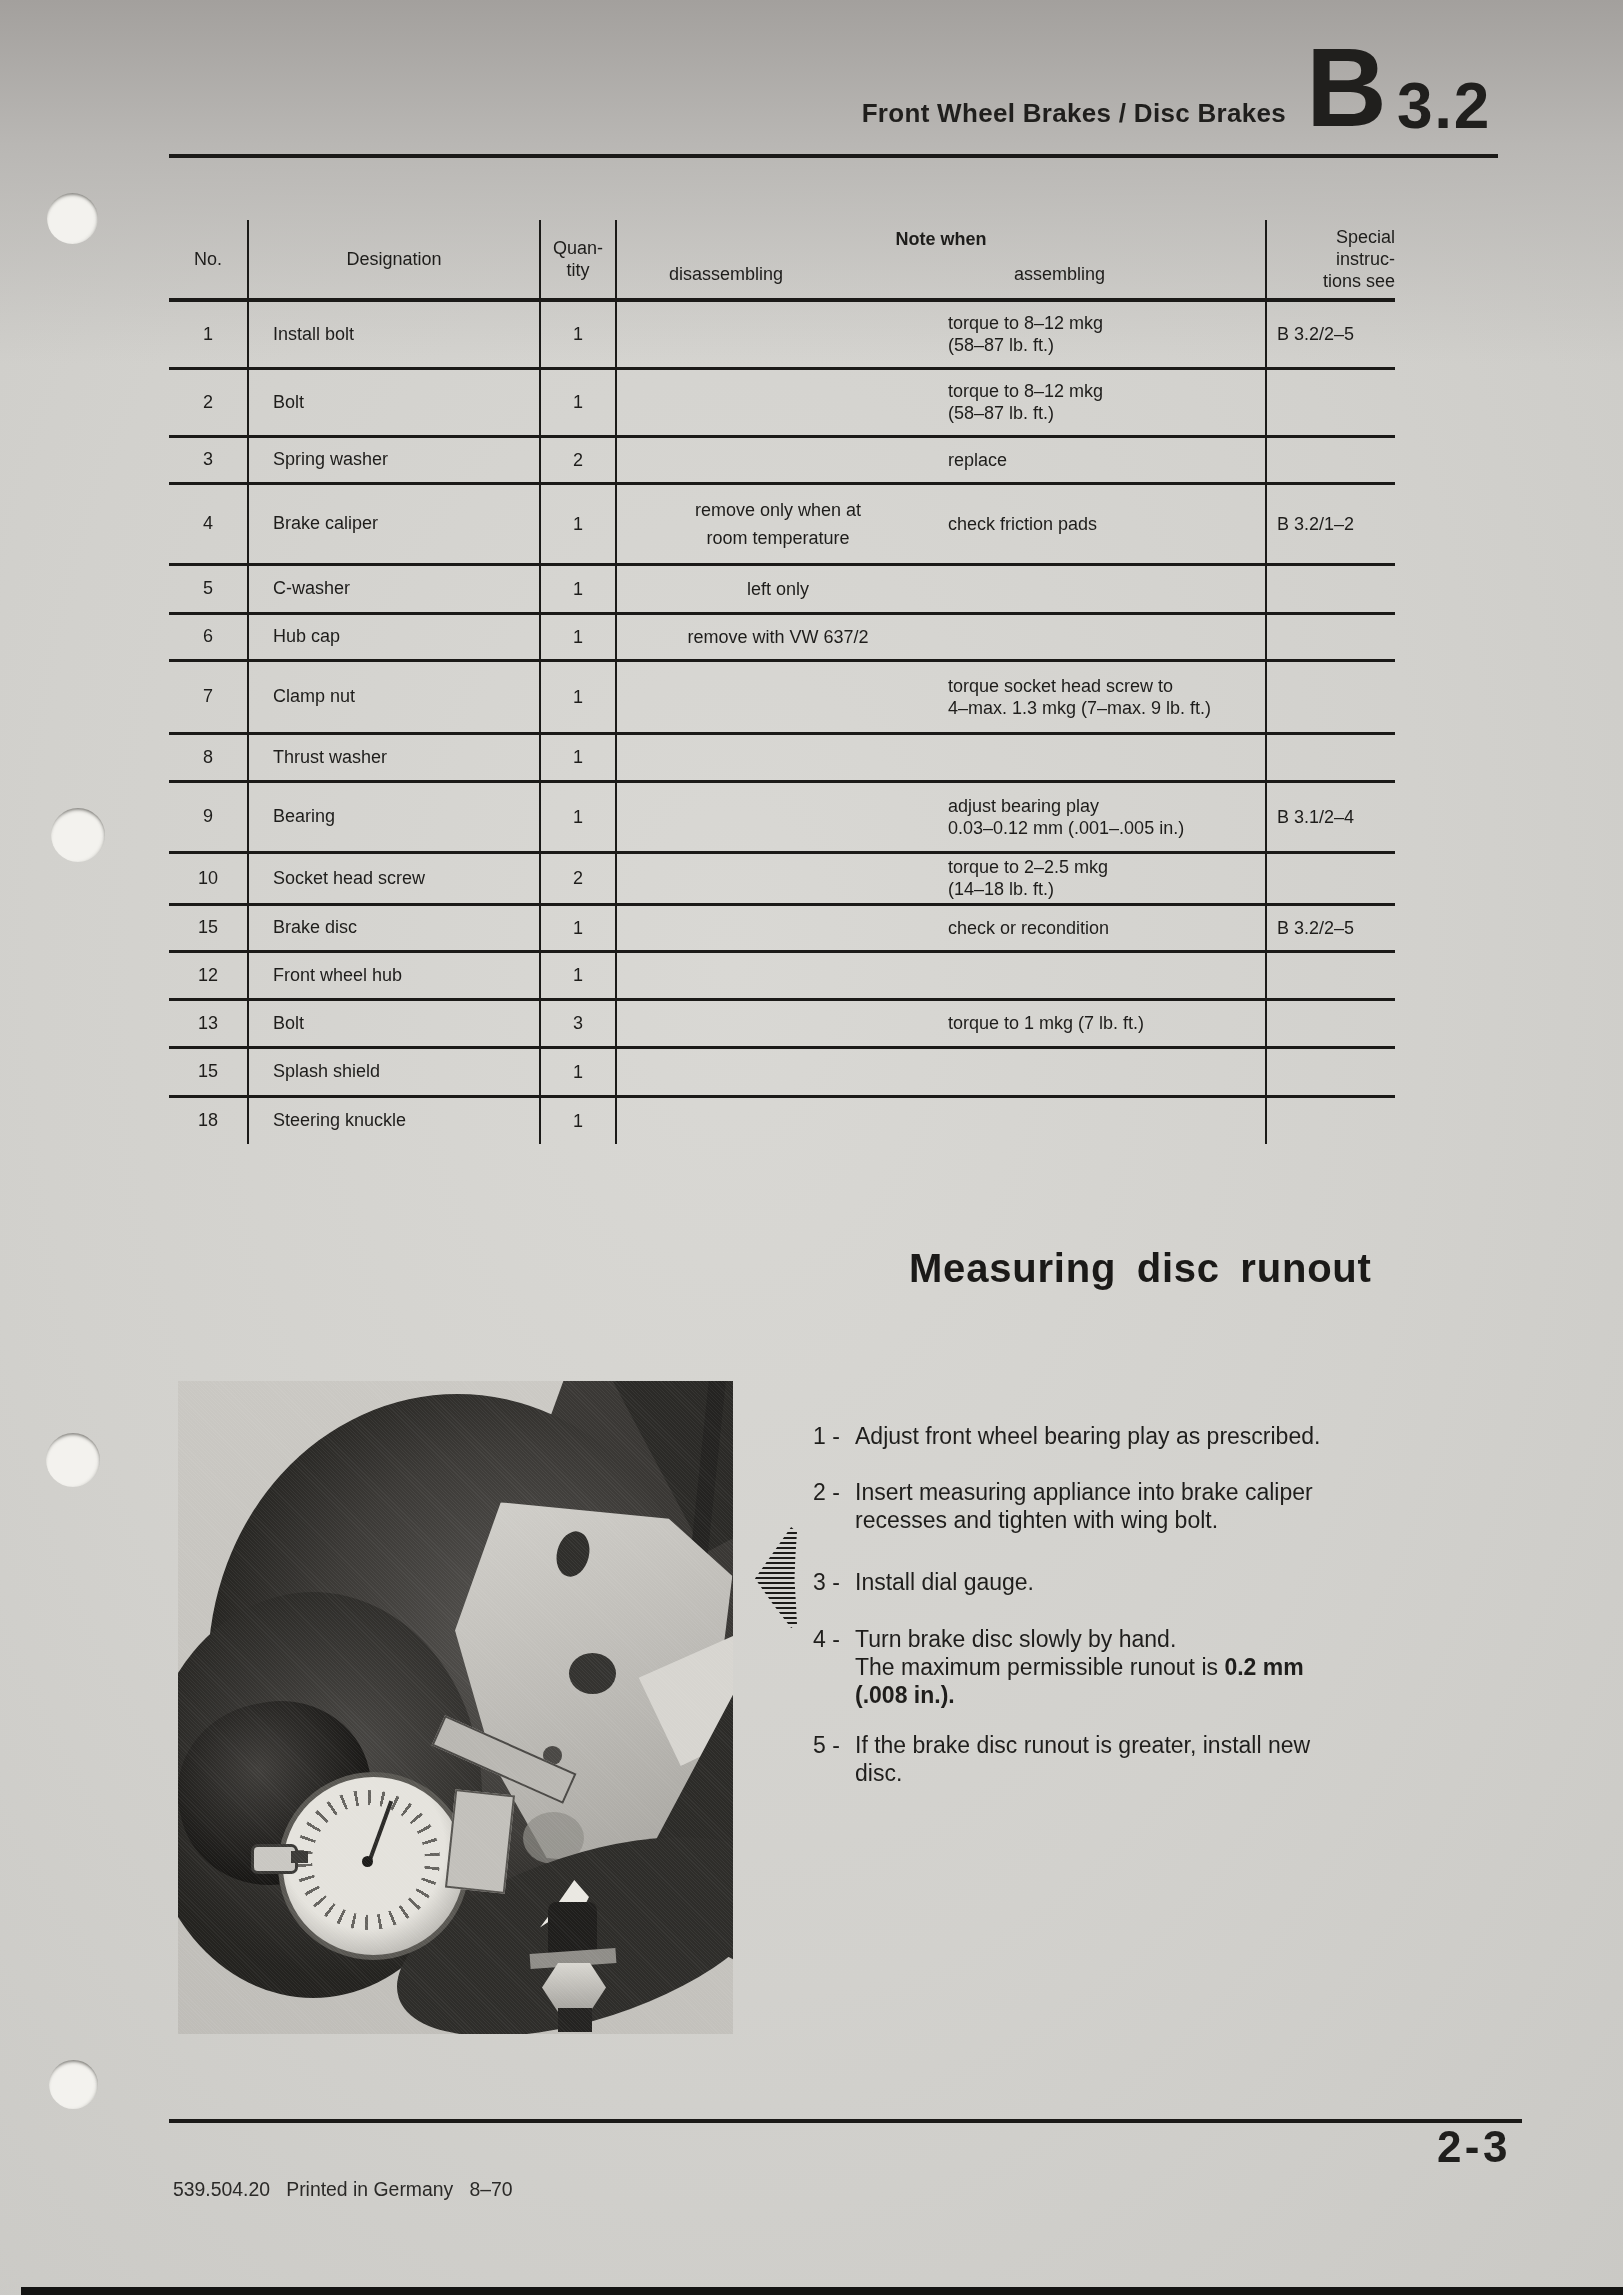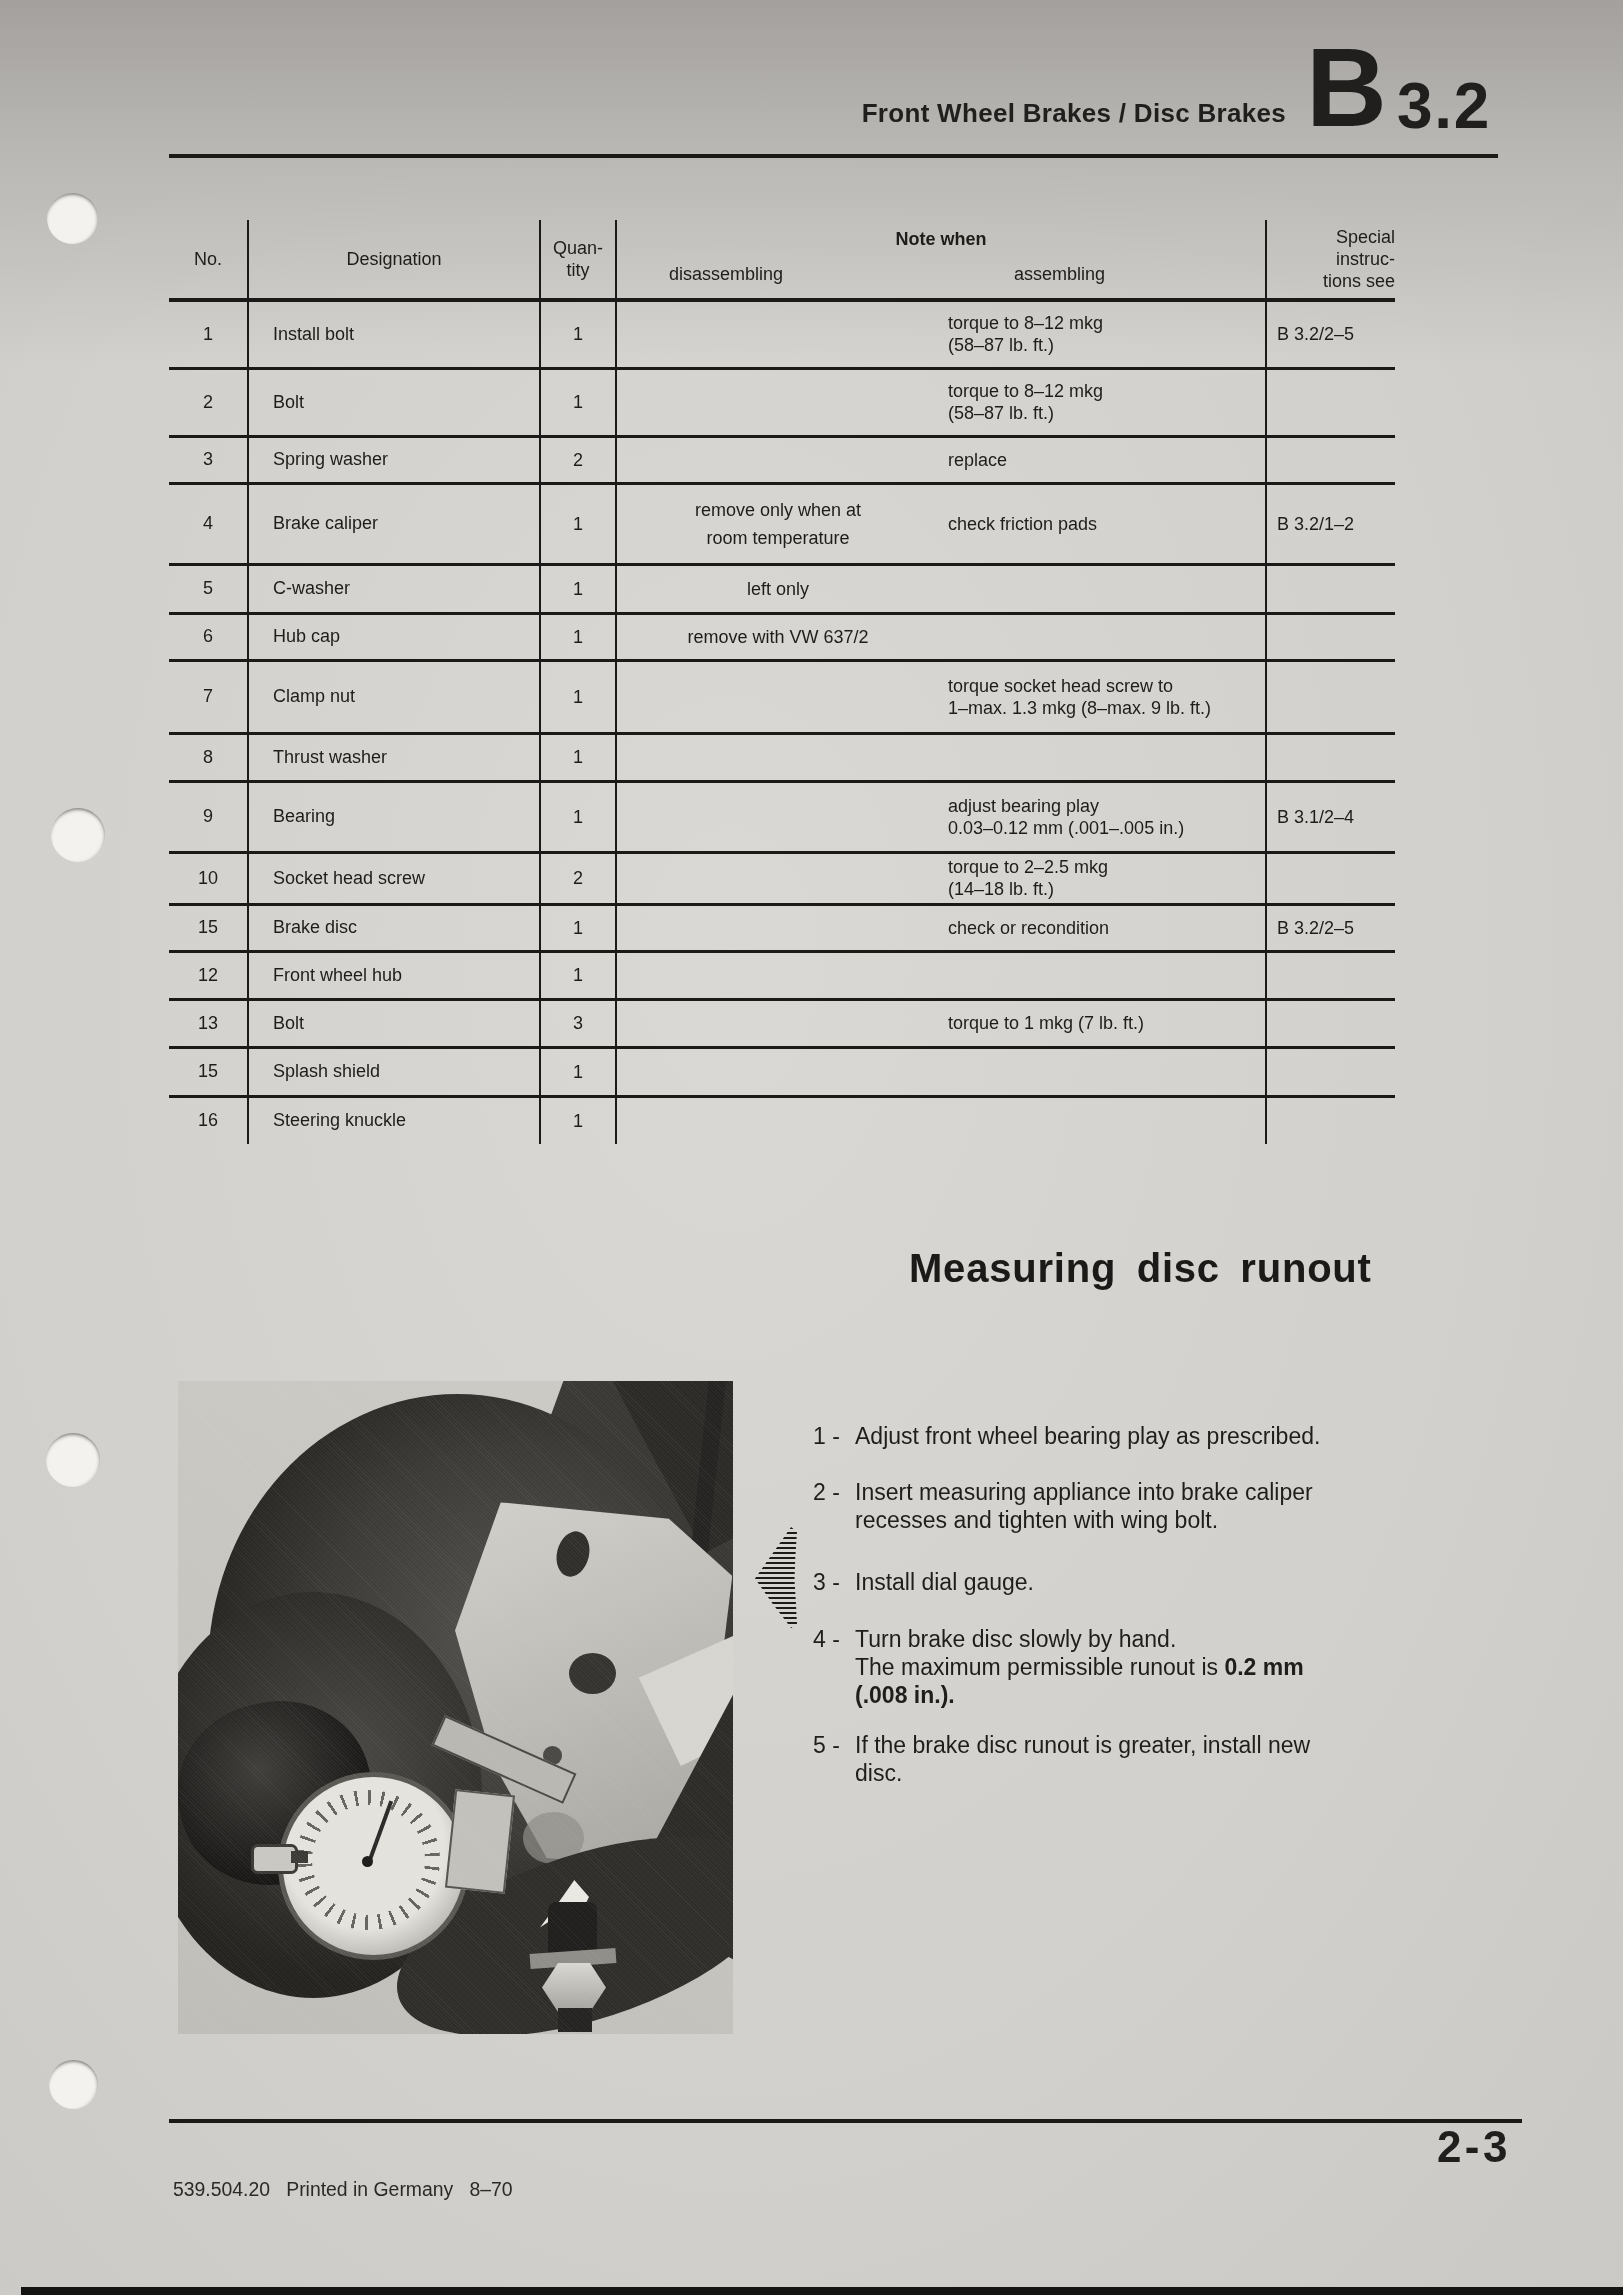--- a/index.html
+++ b/index.html
@@ -223,21 +223,21 @@
           </td>
         <td class="c-sp"></td>
       </tr>
       <tr>
         <td class="c-no">7</td>
         <td class="c-des">Clamp nut</td>
         <td class="c-qty">1</td>
         <td class="c-notes">
             <div class="dis"></div>
             <div class="asm">torque socket head screw to
-1–max. 1.3 mkg (8–max. 9 lb. ft.)</div>
+4–max. 1.3 mkg (7–max. 9 lb. ft.)</div>
           </td>
         <td class="c-sp"></td>
       </tr>
       <tr>
         <td class="c-no">8</td>
         <td class="c-des">Thrust washer</td>
         <td class="c-qty">1</td>
         <td class="c-notes">
             <div class="dis"></div>
             <div class="asm"></div>
@@ -300,21 +300,21 @@
         <td class="c-no">15</td>
         <td class="c-des">Splash shield</td>
         <td class="c-qty">1</td>
         <td class="c-notes">
             <div class="dis"></div>
             <div class="asm"></div>
           </td>
         <td class="c-sp"></td>
       </tr>
       <tr>
-        <td class="c-no">16</td>
+        <td class="c-no">18</td>
         <td class="c-des">Steering knuckle</td>
         <td class="c-qty">1</td>
         <td class="c-notes">
             <div class="dis"></div>
             <div class="asm"></div>
           </td>
         <td class="c-sp"></td>
       </tr>
     </tbody>
   </table>

